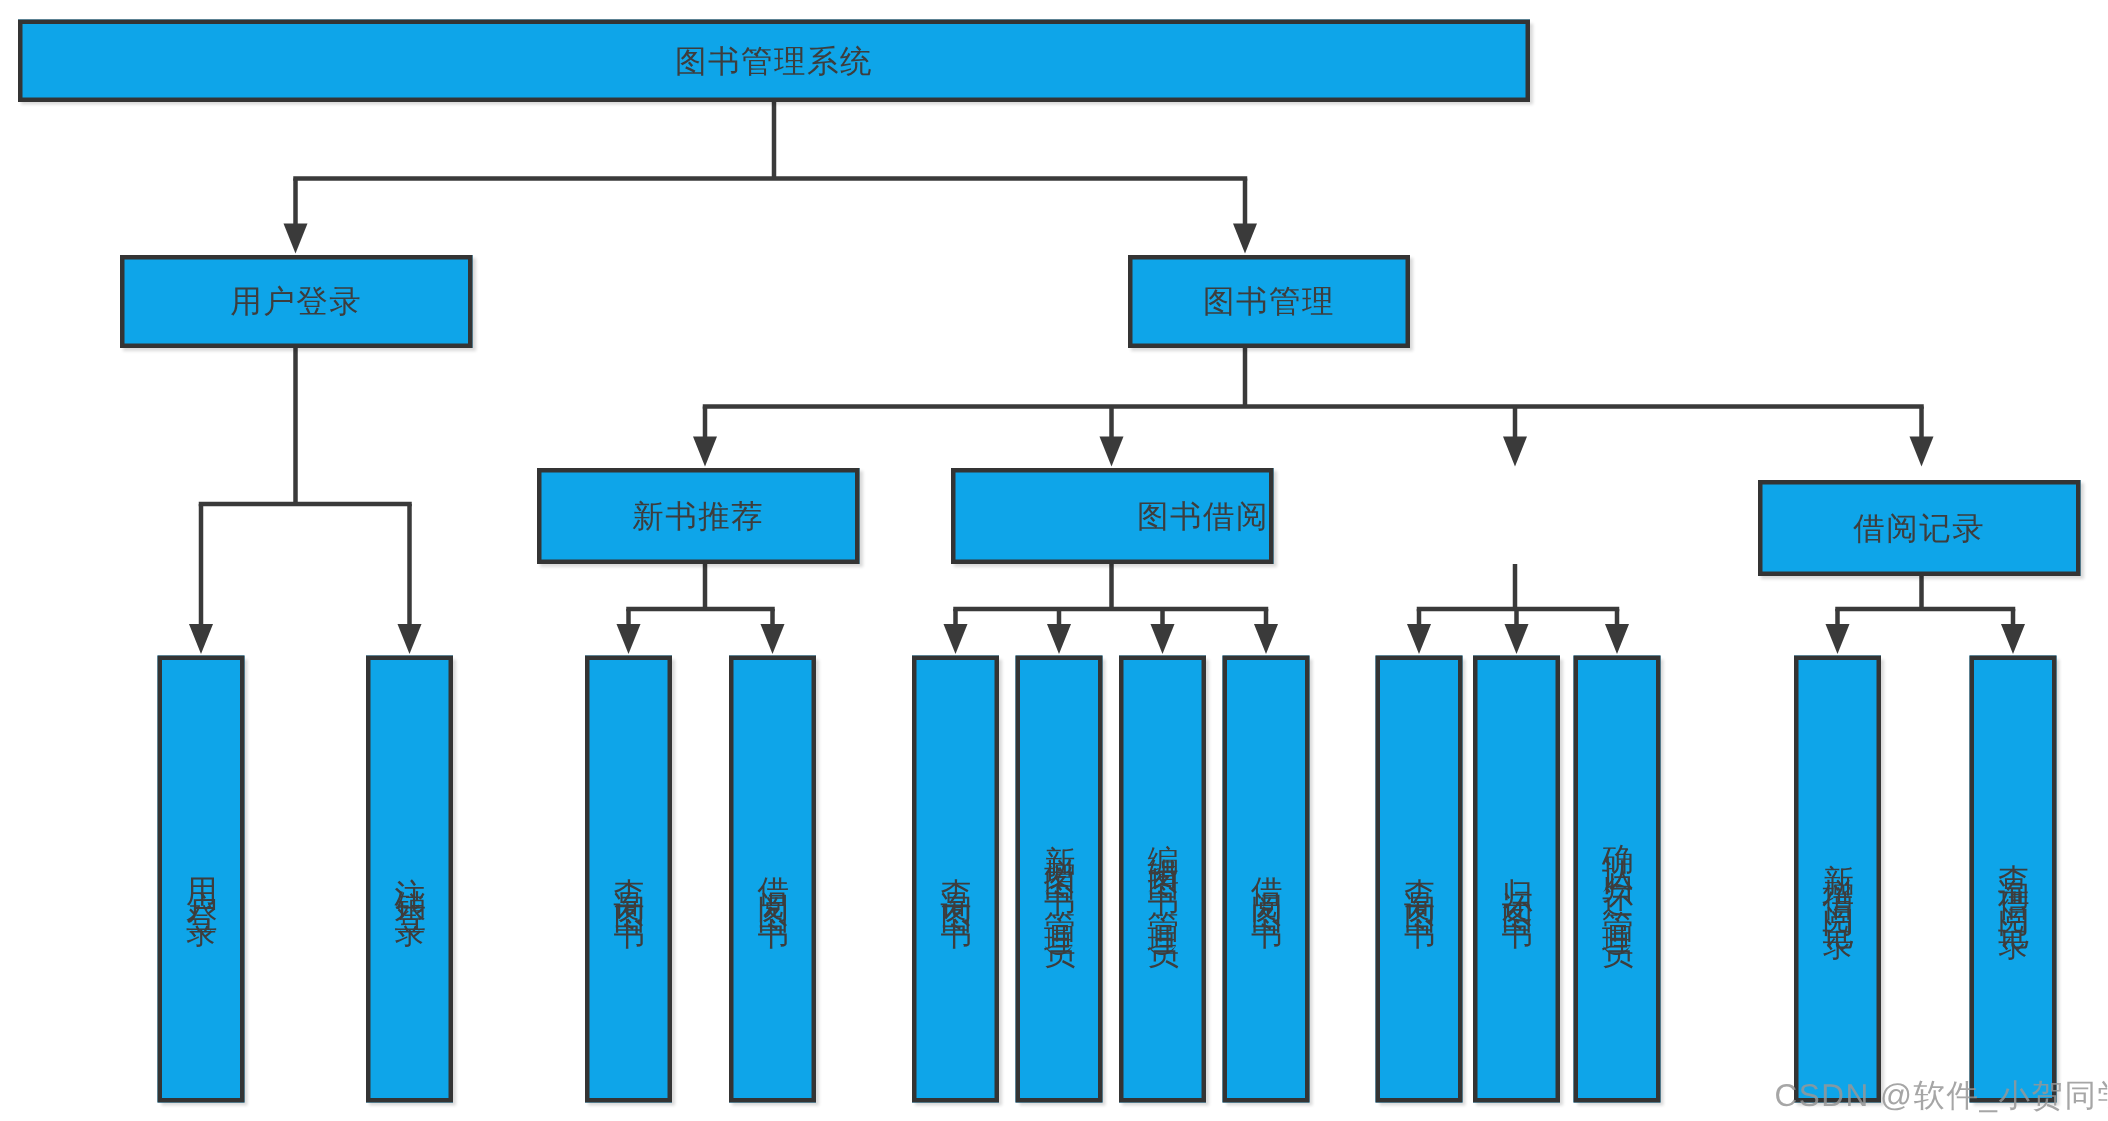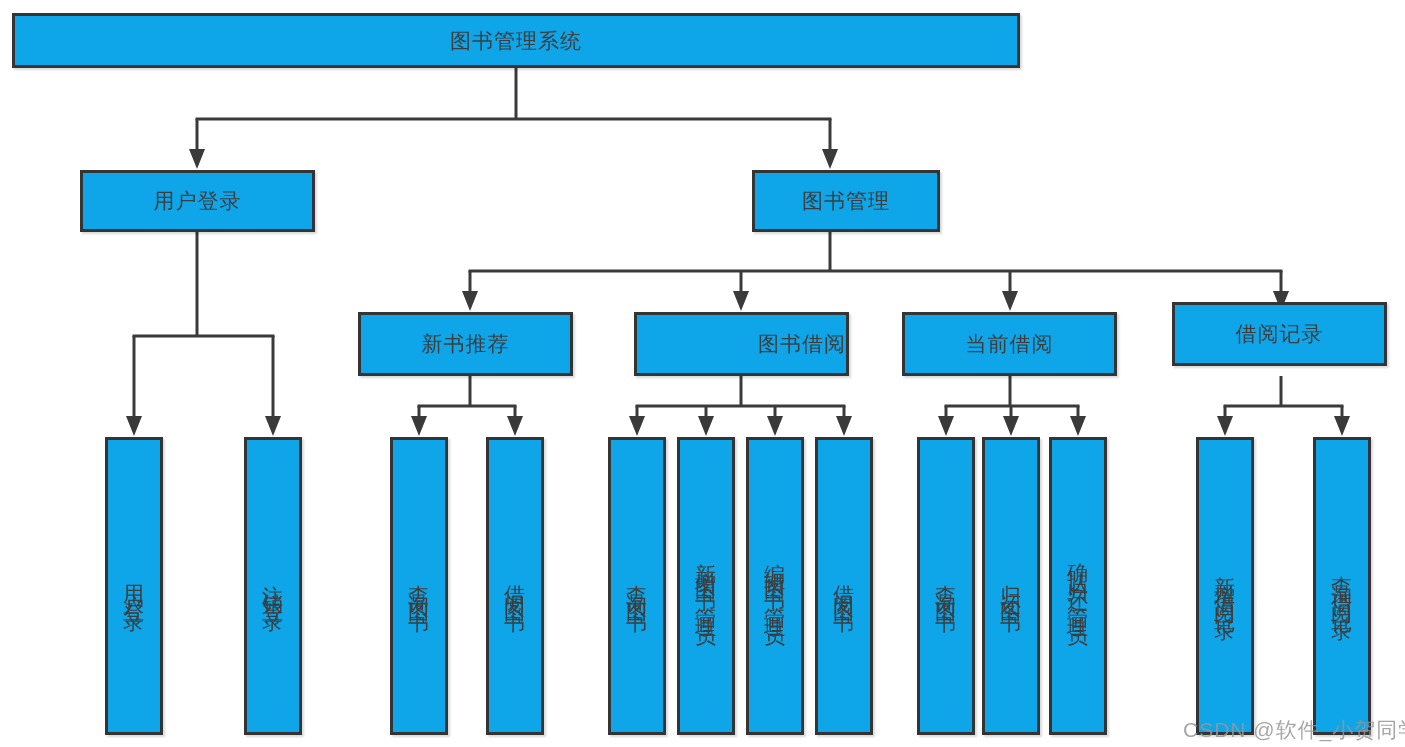--- a/index.html
+++ b/index.html
@@ -153,24 +153,21 @@
   <div class="box" style="left:712px; top:170px; width:188px; height:62px;margin-left:40px;">
     <span>图书管理</span>
   </div>
 
   <div class="box" style="left:358px; top:312px; width:215px; height:64px;">
     <span>新书推荐</span>
   </div>
   <div class="box" style="left:634px; top:312px; width:215px; height:64px;justify-content:flex-end;">
     <span>图书借阅</span>
   </div>
-  <div class="box" style="left:902px; top:312px; width:215px; height:64px;">
-    <span>当前借阅</span>
-  </div>
-  <div class="box" style="left:1172px; top:302px; width:215px; height:64px;">
+  <div class="box" style="left:1172px; top:320px; width:215px; height:64px;">
     <span>借阅记录</span>
   </div>
 
   <div class="box leaf" style="left:105px;">
     <span class="vtext">用户登录</span>
   </div>
   <div class="box leaf" style="left:244px;">
     <span class="vtext">注销登录</span>
   </div>
 

